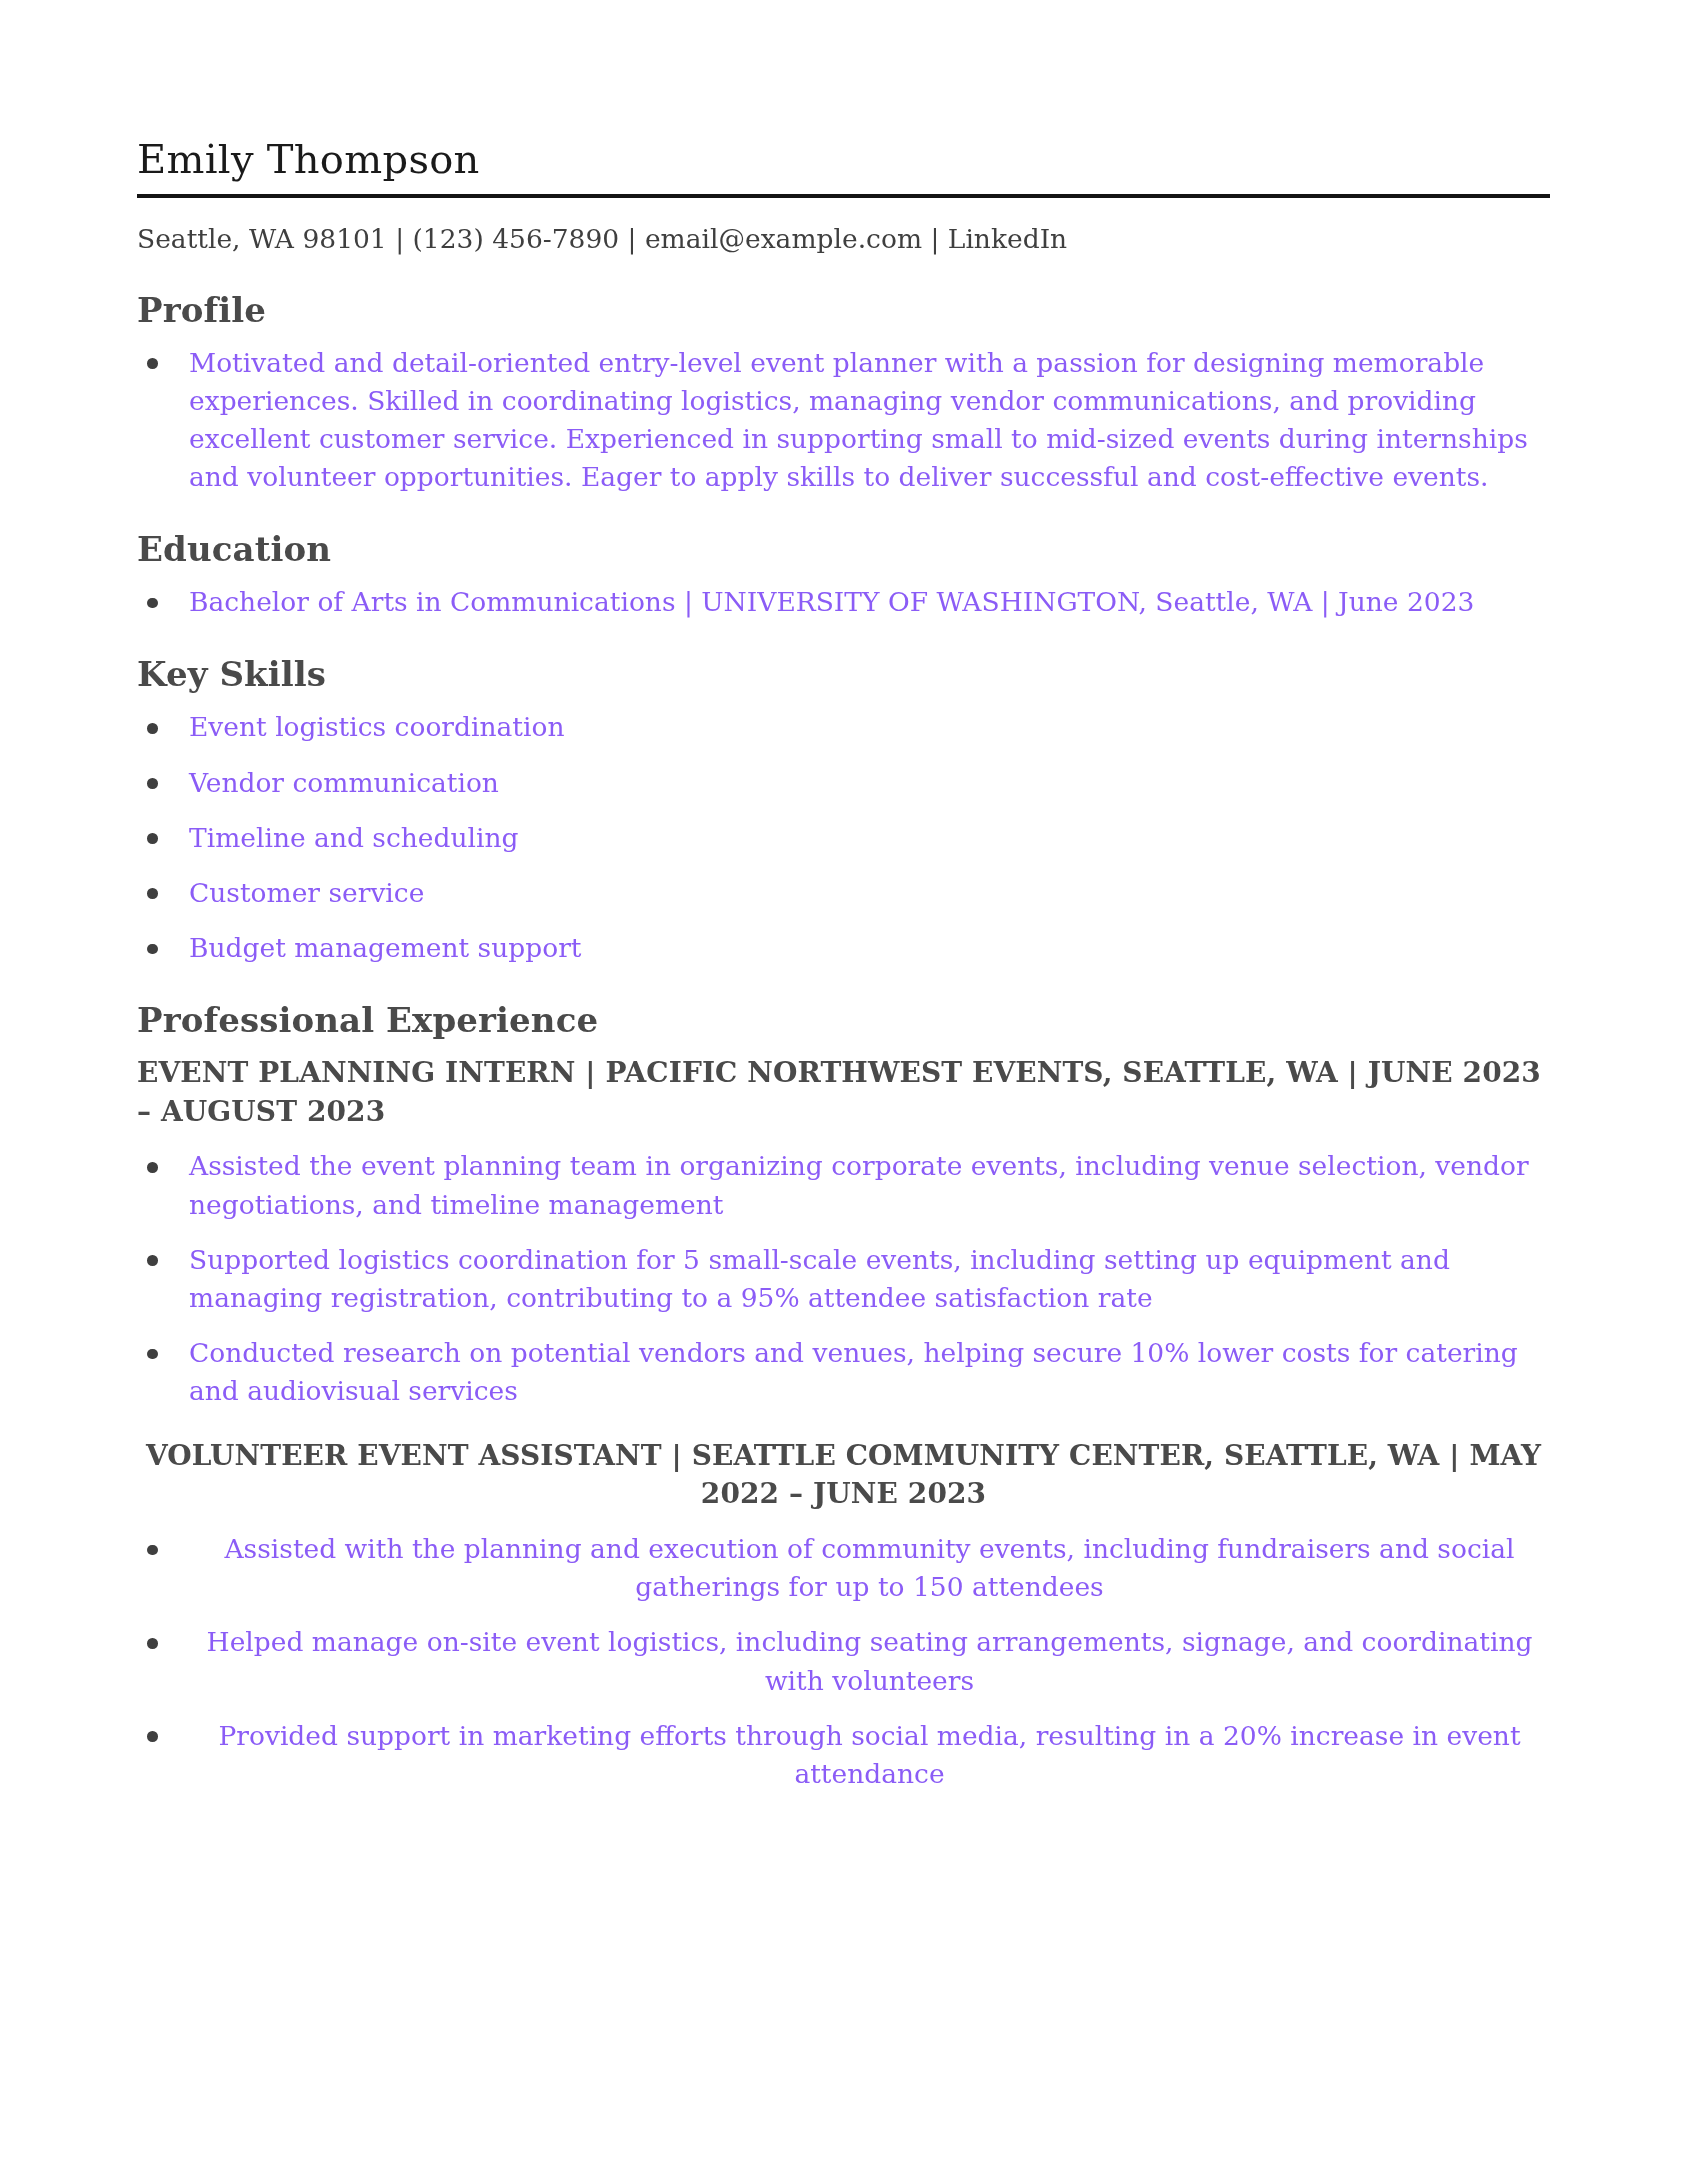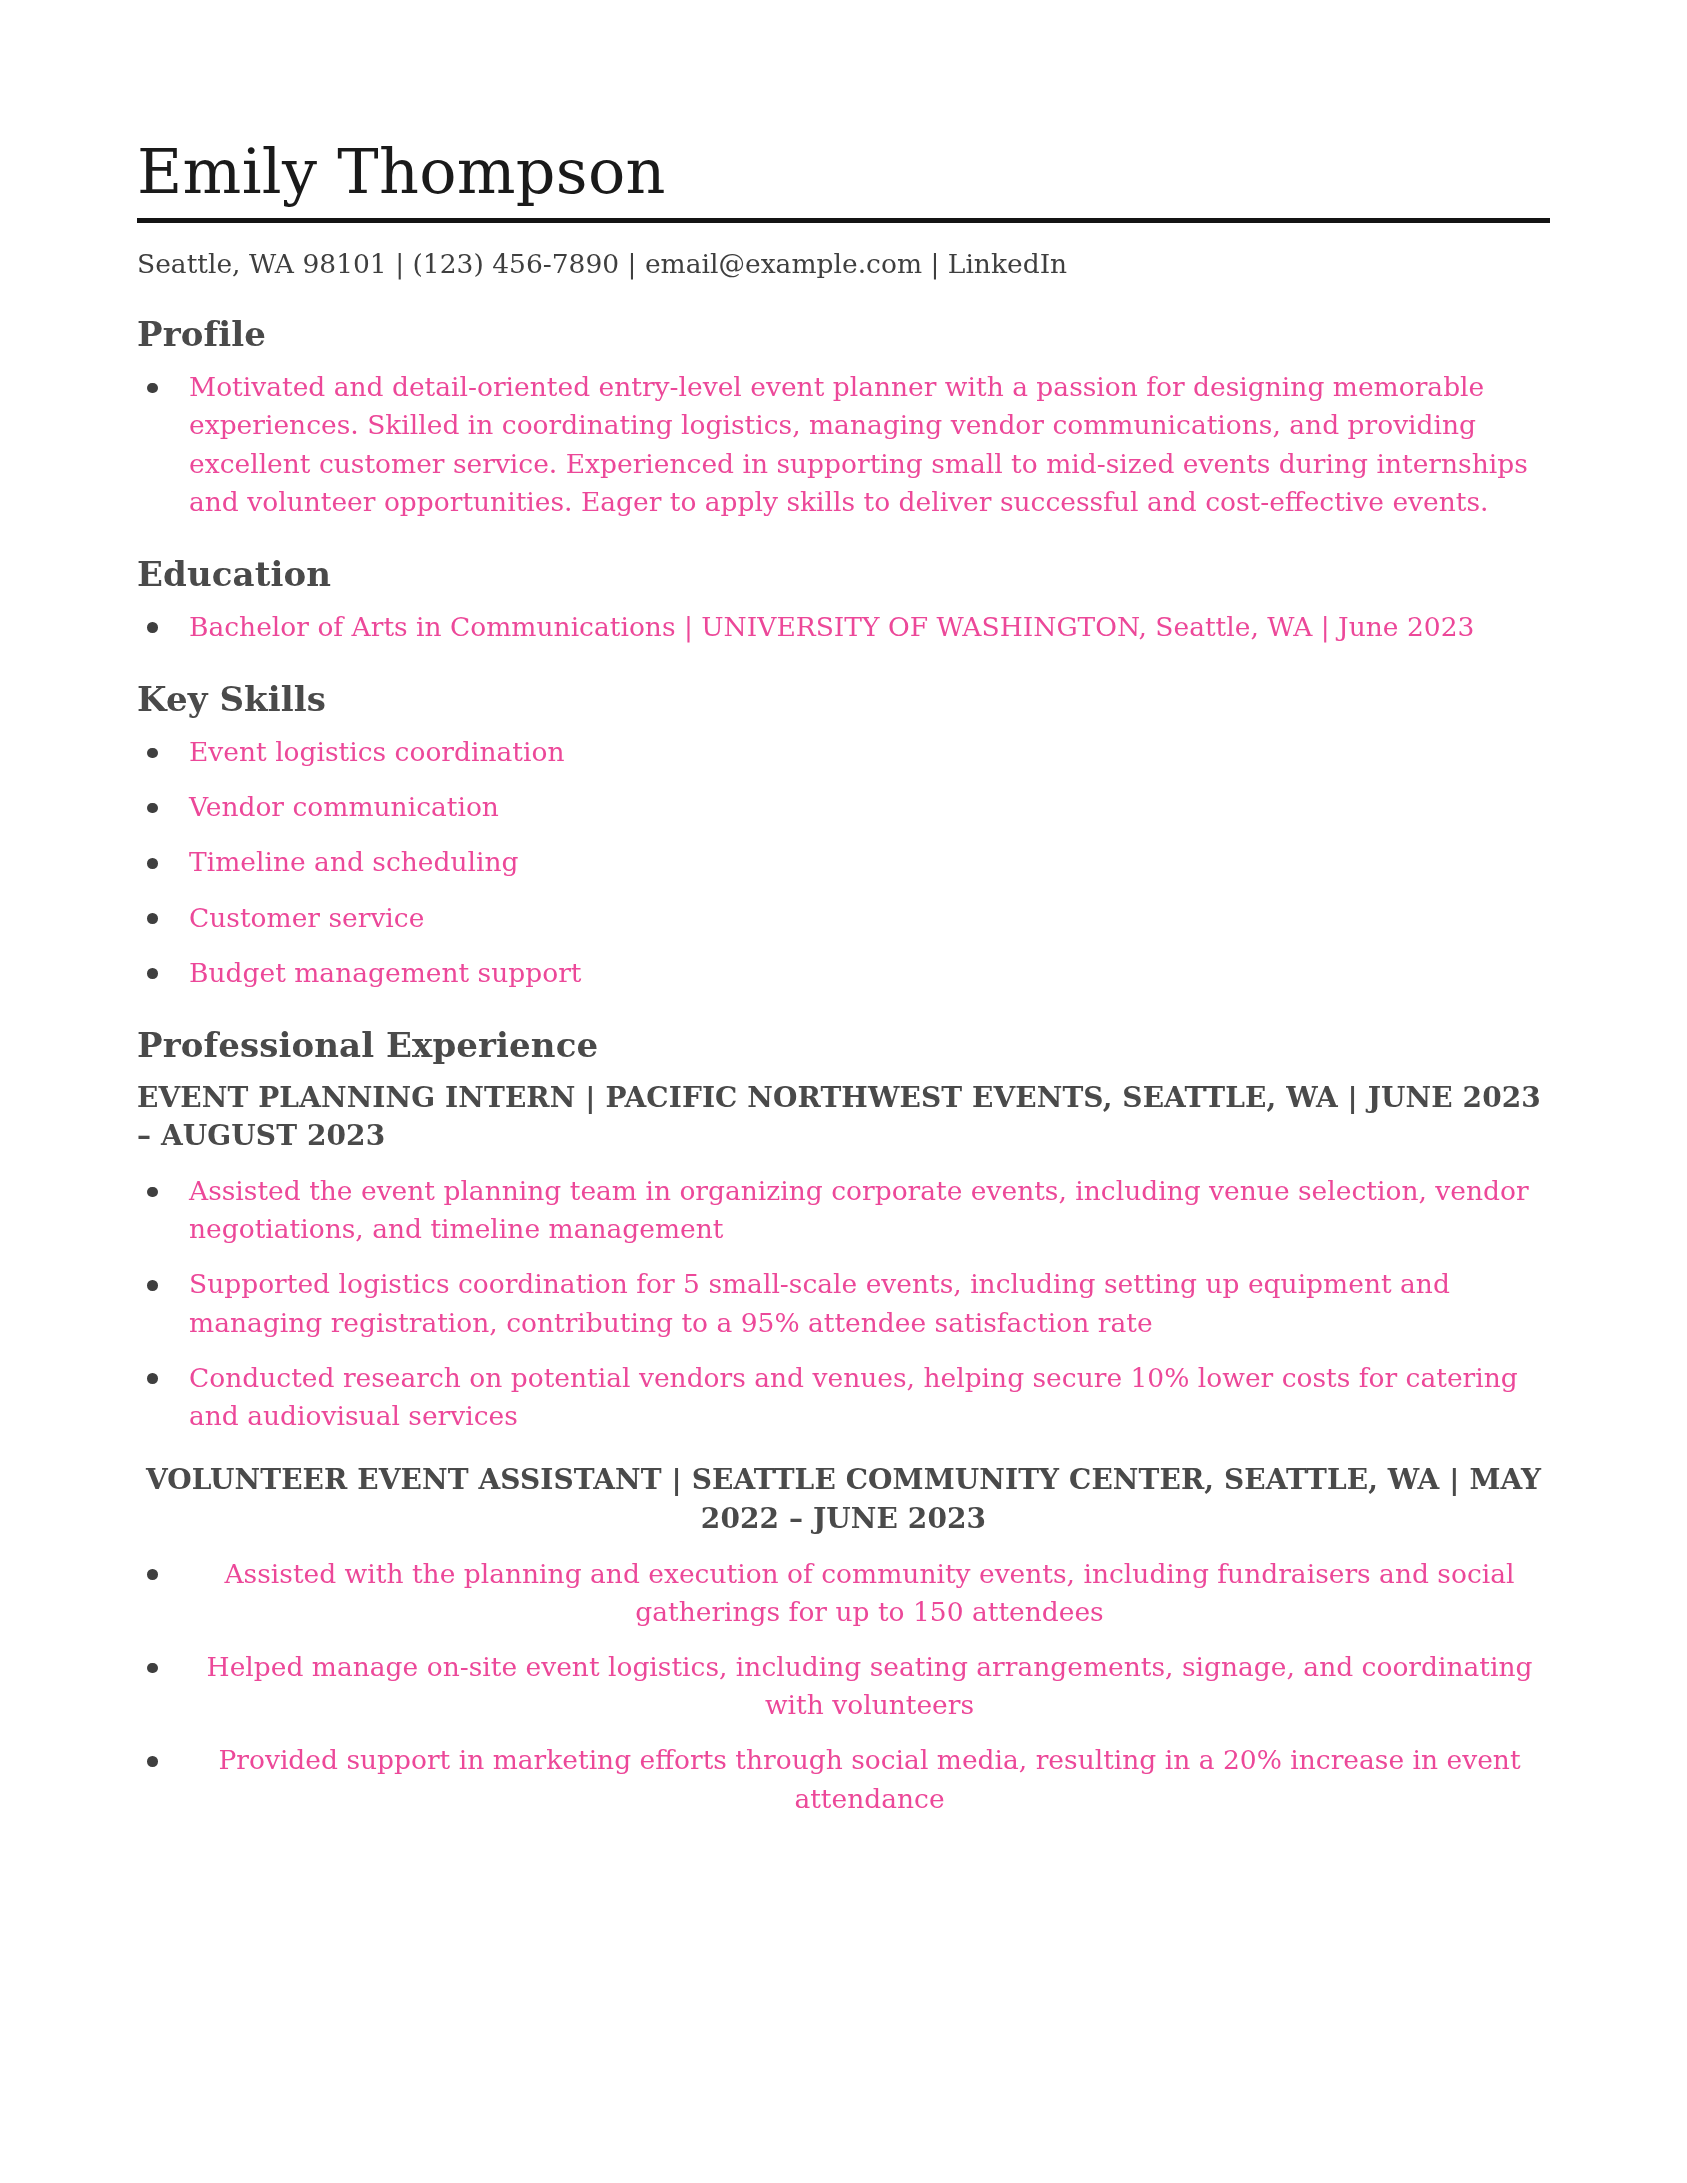--- a/index.html
+++ b/index.html
@@ -18,21 +18,21 @@
     font-family: "DejaVu Serif", "Liberation Serif", serif;
     -webkit-font-smoothing: antialiased;
   }
   .content {
     width: 1413px;
   }
 
   
   .name {
     font-family: "DejaVu Serif", "Liberation Serif", serif;
-    font-size: 62px;
+    font-size: 40px;
     font-weight: 400;
     color: #1a1a1a;
     line-height: 1.12;
     letter-spacing: 0.3px;
     margin: 0 0 12px 0;
     padding: 0;
   }
   .header-rule {
     width: 100%;
     height: 4.6px;
@@ -64,21 +64,21 @@
   ul.bullets {
     list-style: none;
     margin: 0;
     padding: 0;
   }
   ul.bullets > li {
     position: relative;
     padding-left: 52px;
     font-size: 26.5px;
     font-weight: 400;
-    color: #ec4899;
+    color: #8b5cf6;
     line-height: 1.44;
     margin: 0 0 0 0;
   }
   ul.bullets > li .bullet-dot {
     position: absolute;
     left: 10px;
     top: 14.6px;
     width: 10.6px;
     height: 10.6px;
     border-radius: 50%;

